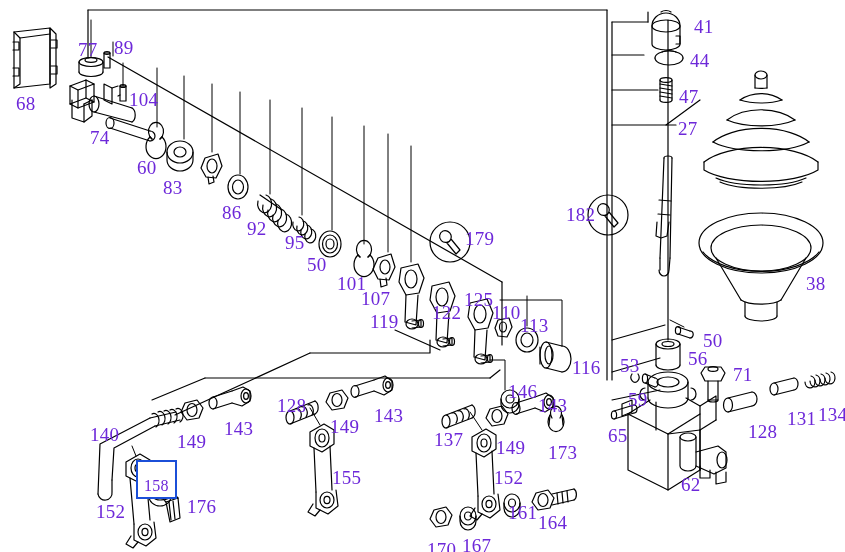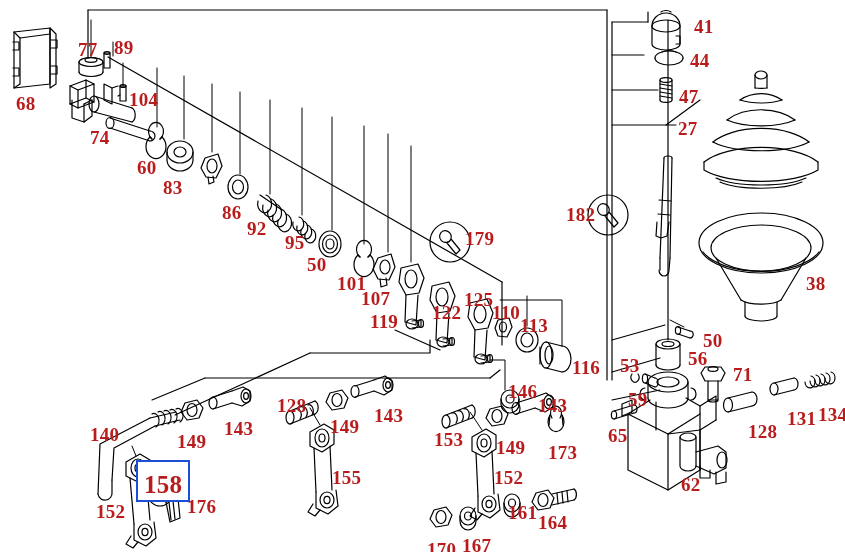--- a/index.html
+++ b/index.html
@@ -1,22 +1,22 @@
 <!DOCTYPE html>
 <html><head>
 <meta charset="utf-8">
 <style>
   html,body{margin:0;padding:0;background:#ffffff;}
   body{font-family:"Liberation Serif",serif;}
   #stage{position:relative;width:845px;height:552px;background:#fff;overflow:hidden;}
   #stage svg{position:absolute;left:0;top:0;}
-  .lbl{position:absolute;font-family:"Liberation Serif",serif;font-size:19px;color:#b91c1c;
-       line-height:1;white-space:nowrap;letter-spacing:.2px;font-weight:bold;}
-  .lbl.hl{border:2px solid #1b4fd8;padding:10px 6px 3px 6px;background:#fff;
-          font-size:25px;line-height:1;}
+  .lbl{position:absolute;font-family:"Liberation Serif",serif;font-size:19px;color:#6d28d9;
+       line-height:1;white-space:nowrap;letter-spacing:.2px;}
+  .lbl.hl{border:2px solid #1b4fd8;padding:16px 6px 3px 6px;background:#fff;
+          font-size:16px;line-height:1;}
 </style>
 </head>
 <body>
 
 <div id="stage">
 
 <svg width="845" height="552" viewBox="0 0 845 552">
  <g fill="none" stroke="#000" stroke-width="1.2" stroke-linejoin="round" stroke-linecap="round">
 
   <path d="M88 10 L607 10"></path>
@@ -574,21 +574,21 @@
 <div class="lbl" style="left:818px;top:405px">134</div>
 <div class="lbl" style="left:90px;top:425px">140</div>
 <div class="lbl" style="left:177px;top:432px">149</div>
 <div class="lbl" style="left:224px;top:419px">143</div>
 <div class="lbl" style="left:96px;top:502px">152</div>
 <div class="lbl" style="left:187px;top:497px">176</div>
 <div class="lbl" style="left:277px;top:396px">128</div>
 <div class="lbl" style="left:330px;top:417px">149</div>
 <div class="lbl" style="left:374px;top:406px">143</div>
 <div class="lbl" style="left:332px;top:468px">155</div>
-<div class="lbl" style="left:434px;top:430px">153</div>
+<div class="lbl" style="left:434px;top:430px">137</div>
 <div class="lbl" style="left:508px;top:382px">146</div>
 <div class="lbl" style="left:496px;top:438px">149</div>
 <div class="lbl" style="left:538px;top:396px">143</div>
 <div class="lbl" style="left:548px;top:443px">173</div>
 <div class="lbl" style="left:494px;top:468px">152</div>
 <div class="lbl" style="left:508px;top:503px">161</div>
 <div class="lbl" style="left:538px;top:513px">164</div>
 <div class="lbl" style="left:427px;top:540px">170</div>
 <div class="lbl" style="left:462px;top:536px">167</div>
 

